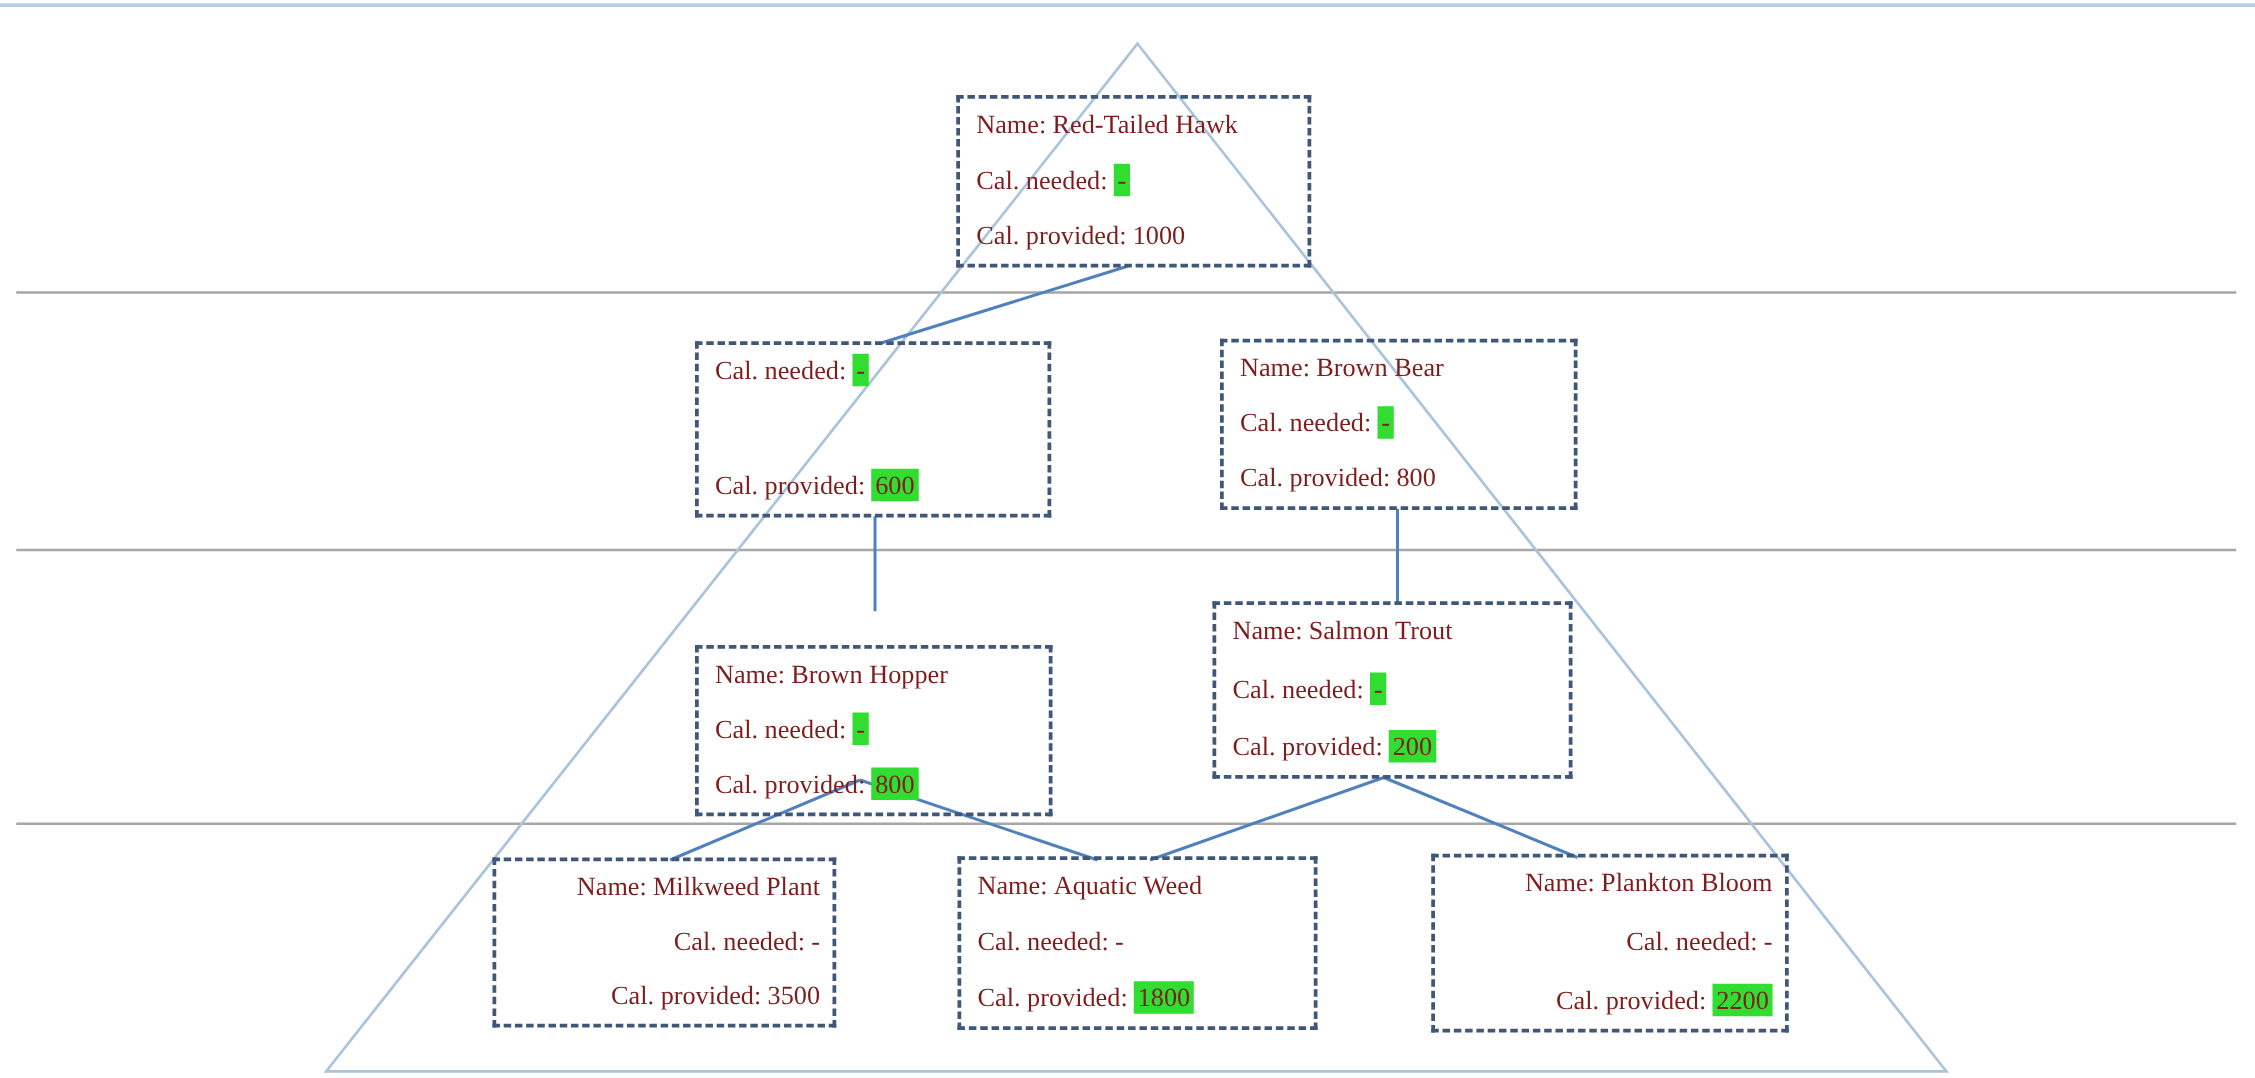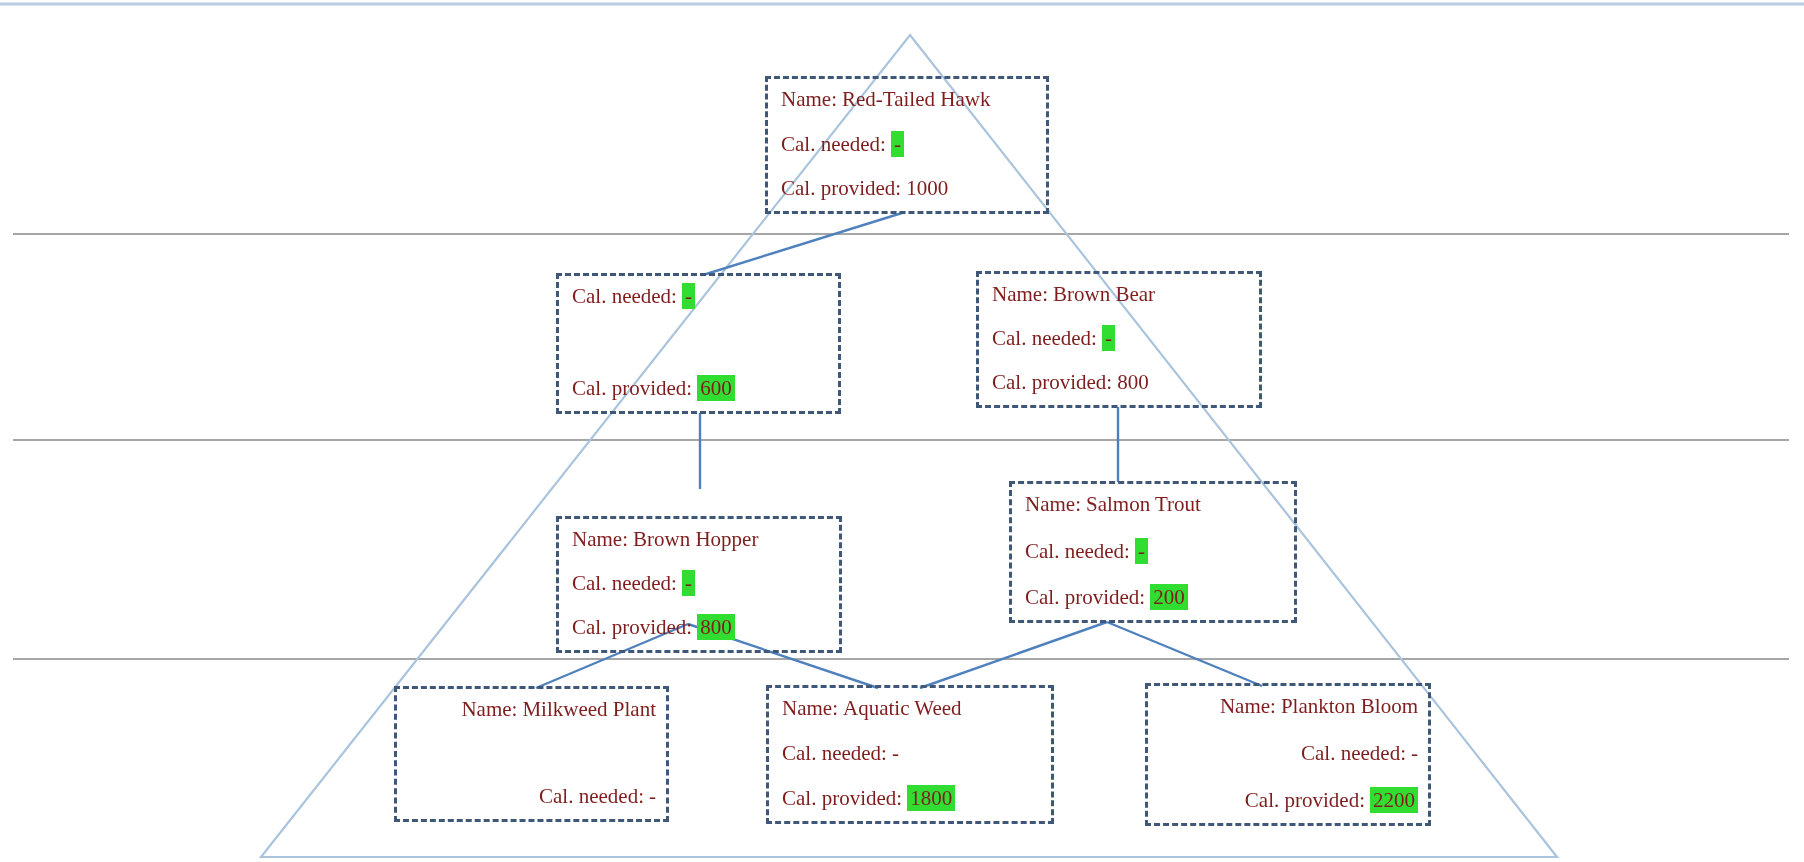--- a/index.html
+++ b/index.html
@@ -58,29 +58,30 @@
     <div class="row"><span class="lbl">Cal. needed:</span><span class="val" data-highlight="true">-</span></div>
     <div class="row"><span class="lbl">Cal. provided:</span><span class="val" data-highlight="false">800</span></div>
   </div>
 
   <div class="node" style="left:556px;top:516px;width:286px;height:137px;">
     <div class="row"><span class="lbl">Name:</span><span class="val">Brown Hopper</span></div>
     <div class="row"><span class="lbl">Cal. needed:</span><span class="val" data-highlight="true">-</span></div>
     <div class="row"><span class="lbl">Cal. provided:</span><span class="val" data-highlight="true">800</span></div>
   </div>
 
-  <div class="node" style="left:1009px;top:481px;width:288px;height:142px;">
+  <div class="node" style="left:970px;top:481px;width:288px;height:142px;">
     <div class="row"><span class="lbl">Name:</span><span class="val">Salmon Trout</span></div>
     <div class="row"><span class="lbl">Cal. needed:</span><span class="val" data-highlight="true">-</span></div>
     <div class="row"><span class="lbl">Cal. provided:</span><span class="val" data-highlight="true">200</span></div>
   </div>
 
   <div class="node" style="left:394px;top:686px;width:275px;height:136px;align-items:flex-end;">
     <div class="row"><span class="lbl">Name:</span><span class="val">Milkweed Plant</span></div>
     <div class="row"><span class="lbl">Cal. needed:</span><span class="val" data-highlight="false">-</span></div>
+    <div class="row"><span class="lbl">Cal. provided:</span><span class="val" data-highlight="false">3500</span></div>
   </div>
 
   <div class="node" style="left:766px;top:685px;width:288px;height:139px;">
     <div class="row"><span class="lbl">Name:</span><span class="val">Aquatic Weed</span></div>
     <div class="row"><span class="lbl">Cal. needed:</span><span class="val" data-highlight="false">-</span></div>
     <div class="row"><span class="lbl">Cal. provided:</span><span class="val" data-highlight="true">1800</span></div>
   </div>
 
   <div class="node" style="left:1145px;top:683px;width:286px;height:143px;text-align:right;">
     <div class="row"><span class="lbl">Name:</span><span class="val">Plankton Bloom</span></div>

